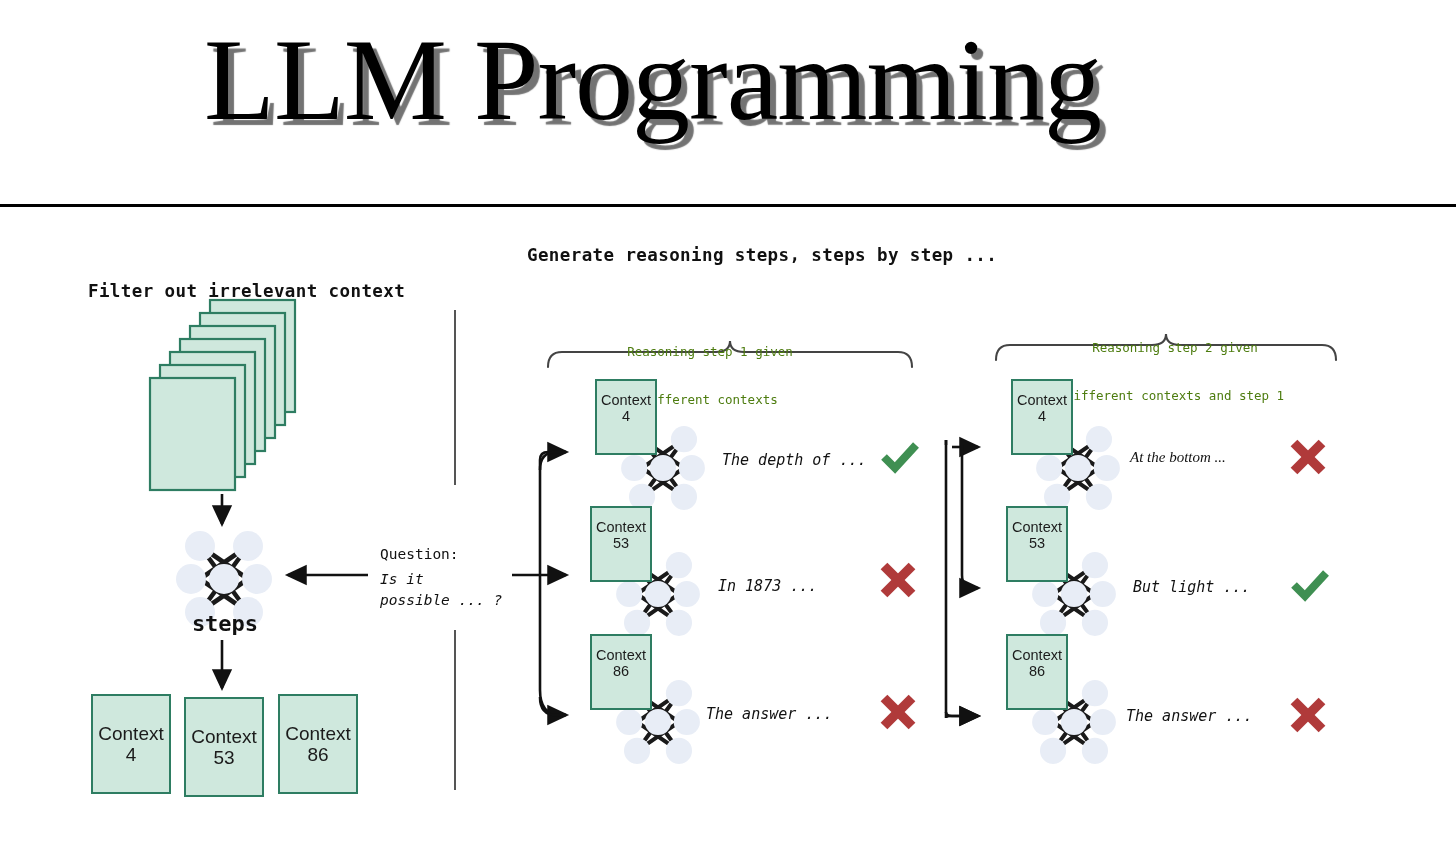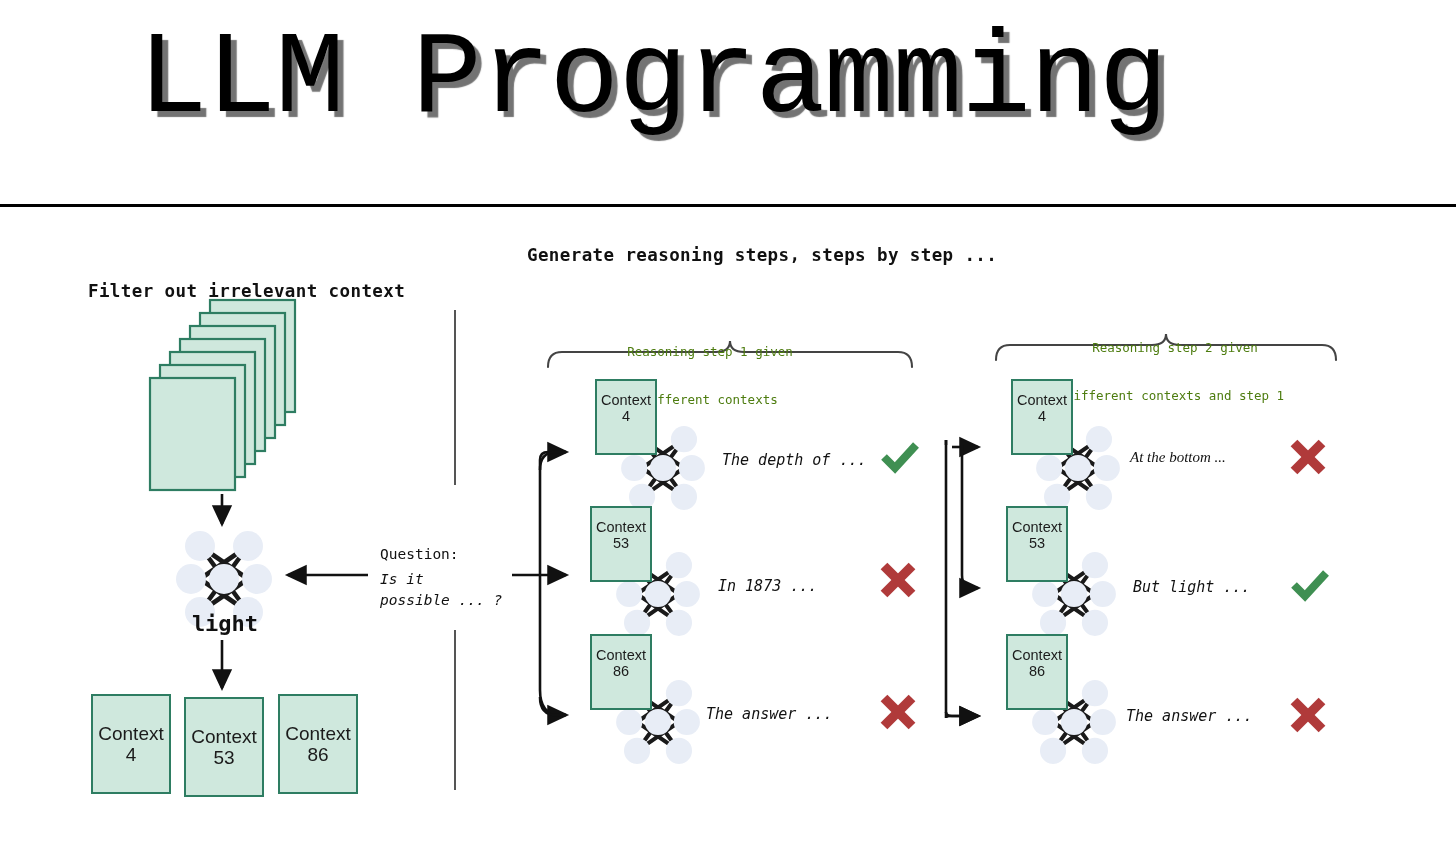--- a/index.html
+++ b/index.html
@@ -16,21 +16,21 @@
     color: #111111;
   }
 
   
   #slide-title {
     position: absolute;
     left: 0;
     top: 14px;
     width: 1305px;
     text-align: center;
-    font-family: Liberation Mono, monospace;
+    font-family: Liberation Serif, serif;
     font-size: 116px;
     line-height: 1.15;
     font-weight: 400;
     letter-spacing: -1px;
     color: #000000;
     text-shadow: 6px 6px 1px rgba(90,90,90,0.85);
     white-space: nowrap;
   }
   #title-rule {
     position: absolute;
@@ -229,21 +229,21 @@
   <g fill="#e8edf6">
     <circle cx="26" cy="22" r="15"></circle>
     <circle cx="74" cy="22" r="15"></circle>
     <circle cx="17" cy="55" r="15"></circle>
     <circle cx="50" cy="55" r="15"></circle>
     <circle cx="83" cy="55" r="15"></circle>
     <circle cx="26" cy="88" r="15"></circle>
     <circle cx="74" cy="88" r="15"></circle>
   </g>
 </svg>
-<div id="filter-label">light</div>
+<div id="filter-label">steps</div>
 
 <div id="question-block">
   <div id="question-label">Question:</div>
   <div id="question-text">
     <div>Is it</div>
     <div>possible ... ?</div>
   </div>
 </div>
 
 <div class="ctx-box ctx-big" style="left:91px; top:694px;">

